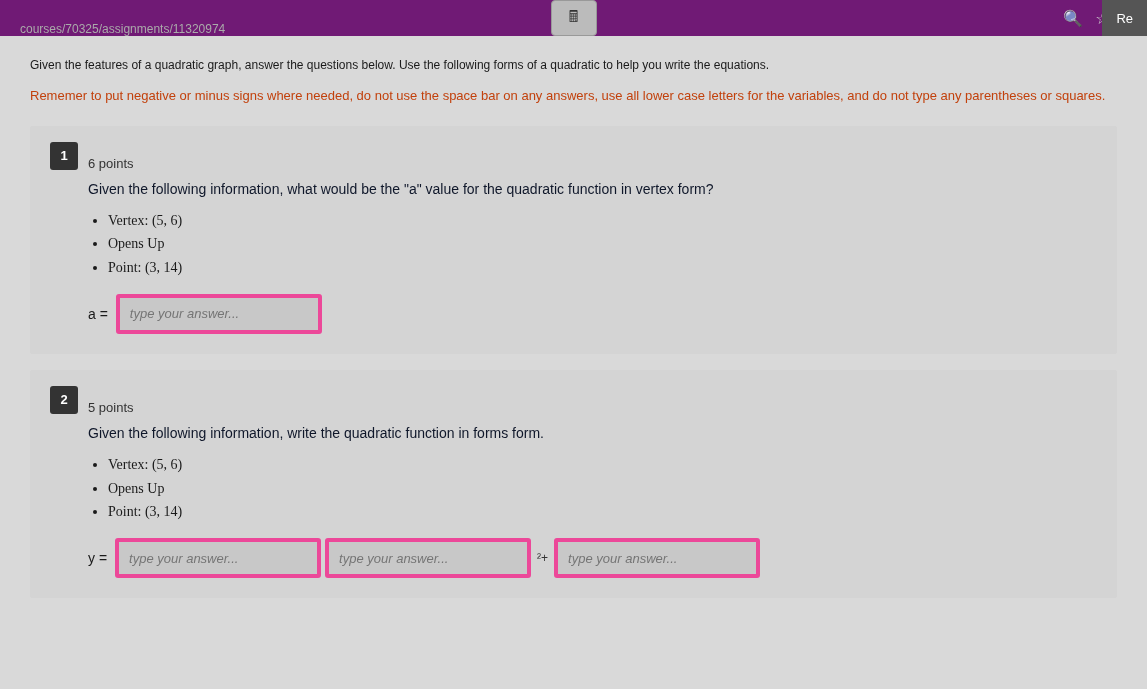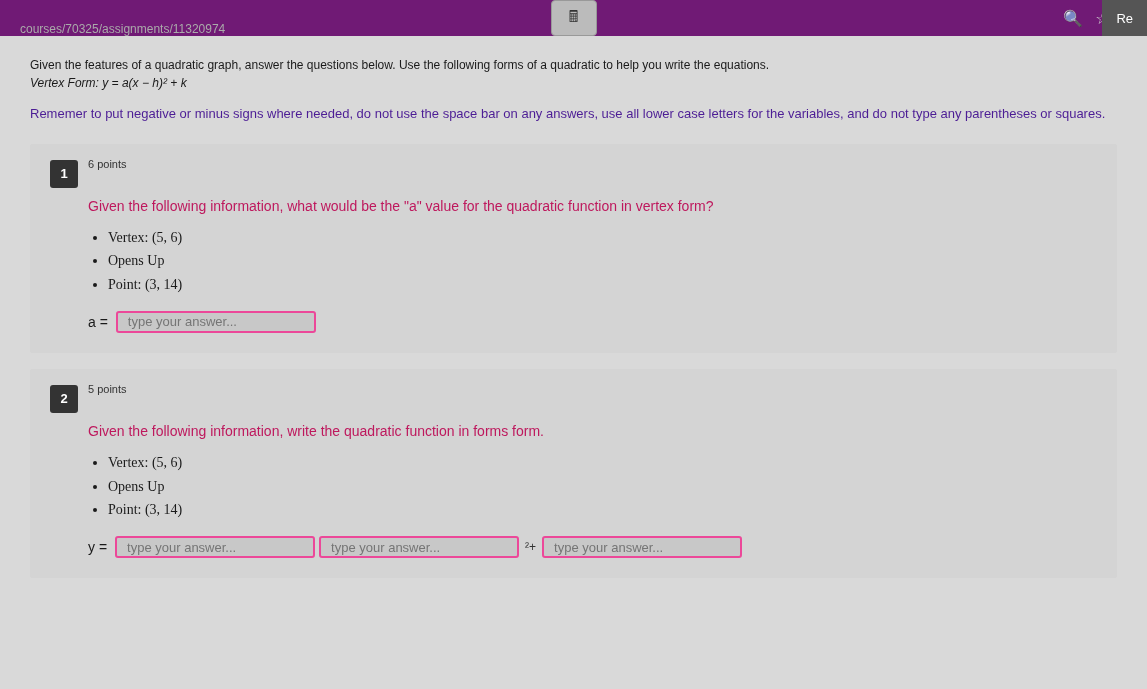--- a/index.html
+++ b/index.html
@@ -55,46 +55,47 @@
       line-height: 1.5;
       color: #1a1a1a;
     }
 
     .formula {
       font-style: italic;
     }
 
     .reminder-text {
       font-size: 13px;
-      color: #4c1d95;
+      color: #c2410c;
       margin-top: 12px;
       line-height: 1.5;
     }
 
     .question-block {
       background-color: #d4d4d4;
       margin-bottom: 16px;
       padding: 14px 20px 20px 20px;
       border-radius: 2px;
     }
 
     .question-header {
       display: flex;
       align-items: flex-start;
       margin-bottom: 10px;
     }
 
     .points-label {
-      font-size: 11px;
+      font-size: 13px;
       color: #333;
+      margin-top: 16px;
     }
 
     .question-body {
       font-size: 14px;
-      color: #be185d;
+      color: #0f172a;
       margin-bottom: 12px;
       margin-left: 38px;
     }
 
     .bullet-list {
       list-style: disc;
       margin-left: 58px;
       margin-bottom: 14px;
       font-size: 14px;
       line-height: 1.7;
@@ -111,28 +112,29 @@
     }
 
     .answer-label {
       font-size: 14px;
       color: #1a1a1a;
       margin-right: 4px;
     }
 
     .answer-input {
       background-color: #c8c8c8;
-      border: 2px solid #ec4899;
+      border: 4px solid #ec4899;
       border-radius: 3px;
       padding: 6px 10px;
       font-size: 13px;
       color: #888;
       min-width: 180px;
-      height: 22px;
+      height: 40px;
       outline: none;
+      font-style: italic;
     }
 
     .superscript-label {
       font-size: 12px;
       vertical-align: super;
       color: #333;
       margin: 0 2px;
     }
 
     .top-content-bar {
@@ -191,21 +193,20 @@
     <button class="re-button">Re</button>
   </div>
   <div class="calc-box">🖩</div>
 </div>
 
 <div class="main-content">
   <div class="content-area">
 
     <div class="intro-section">
       <p class="intro-text">Given the features of a quadratic graph, answer the questions below. Use the following forms of a quadratic to help you write the equations.</p>
-      <p class="intro-text formula">Vertex Form: <em>y</em> = <em>a</em>(<em>x</em> − <em>h</em>)² + <em>k</em></p>
       <p class="reminder-text">Rememer to put negative or minus signs where needed, do not use the space bar on any answers, use all lower case letters for the variables, and do not type any parentheses or squares.</p>
     </div>
 
     <div class="question-block">
       <div class="question-header">
         <div class="question-number-badge">1</div>
         <span class="points-label">6 points</span>
       </div>
       <div class="question-body">Given the following information, what would be the "a" value for the quadratic function in vertex form?</div>
       <ul class="bullet-list">

